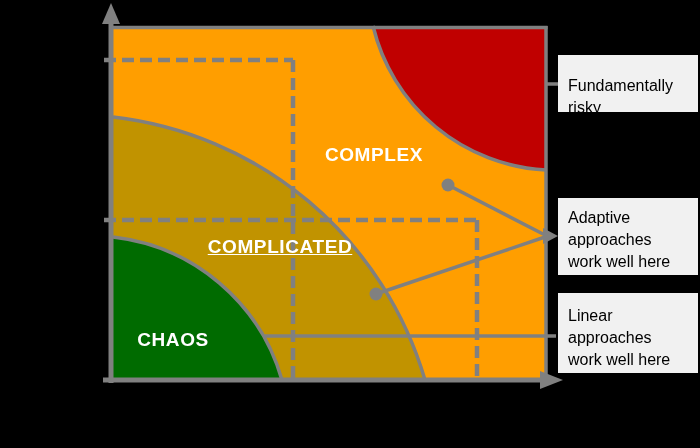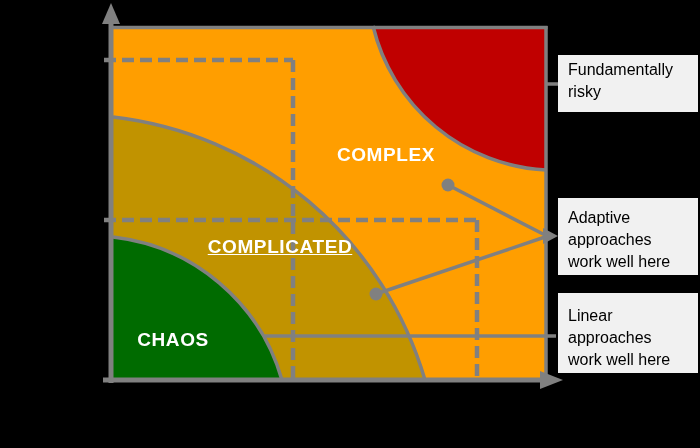--- a/index.html
+++ b/index.html
@@ -27,21 +27,21 @@
     position: absolute;
     left: 558px;
     width: 140px;
     box-sizing: border-box;
     background: #F1F1F1;
     color: #000000;
     font-size: 16px;
     line-height: 22px;
     white-space: pre-line;
   }
-  .note-risky    { top: 55px;  height: 57px; padding: 4px 4px 0 10px; }
+  .note-risky    { top: 55px;  height: 57px; padding: 20px 4px 0 10px; }
   .note-adaptive { top: 198px; height: 77px; padding: 9px 16px 0 10px; }
   .note-linear   { top: 293px; height: 80px; padding: 12px 4px 0 10px; }
 </style>
 </head>
 <body>
 
 <div id="canvas">
 
   <svg id="diagram-svg" width="700" height="448" viewBox="0 0 700 448">
 
@@ -76,21 +76,21 @@
     <path class="gray-fill" d="M 558,236 L 543,228 L 543,244 Z"></path>
 
     <path class="gray-stroke" stroke-width="5" d="M 111,383 V 22"></path>
     <path class="gray-fill" d="M 111,3 L 102,24 L 120,24 Z"></path>
     <path class="gray-stroke" stroke-width="5" d="M 103,380 H 540"></path>
     <path class="gray-fill" d="M 563,380 L 540,371 L 540,389 Z"></path>
   </svg>
 
   <div class="zone-label" style="left:173px; top:340px;">CHAOS</div>
   <div class="zone-label" style="left:280px; top:247px;text-decoration:underline;">COMPLICATED</div>
-  <div class="zone-label" style="left:374px; top:155px;margin-left:12px;">COMPLEX</div>
+  <div class="zone-label" style="left:374px; top:155px;">COMPLEX</div>
 
   <div class="note note-risky">Fundamentally
 risky</div>
   <div class="note note-adaptive">Adaptive
 approaches
 work well here</div>
   <div class="note note-linear">Linear
 approaches
 work well here</div>
 

